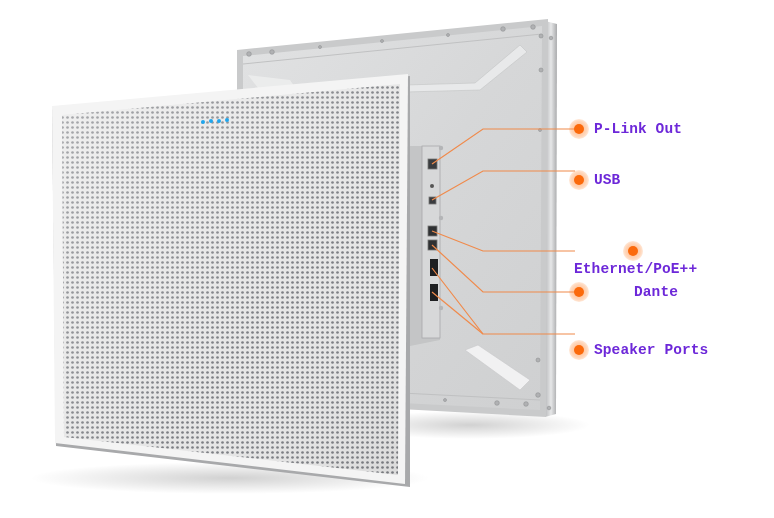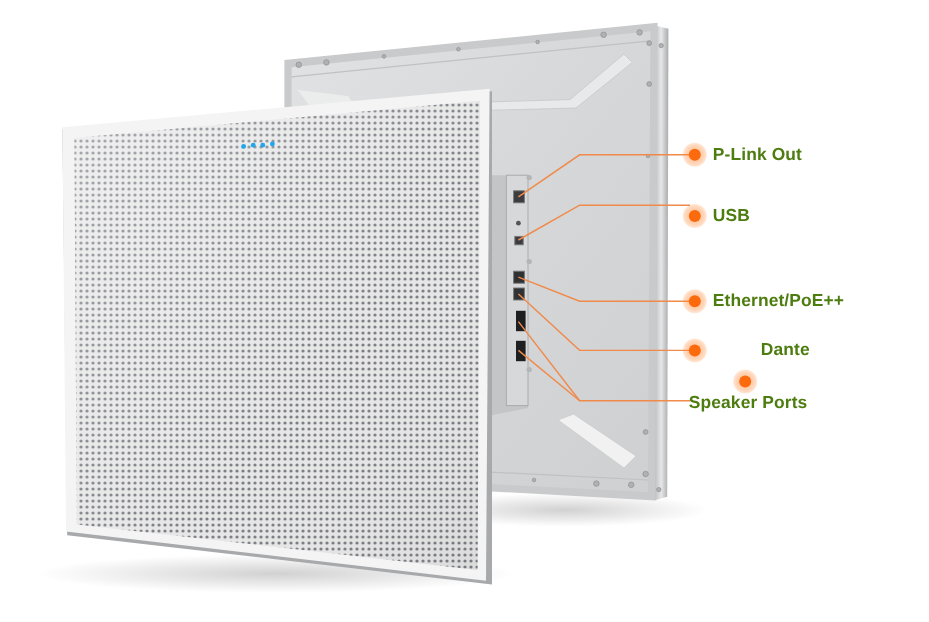--- a/index.html
+++ b/index.html
@@ -23,24 +23,24 @@
     .dot::after {
       content: "";
       position: absolute;
       left: 5px; top: 5px;
       width: 10px; height: 10px;
       border-radius: 50%;
       background: #fb6a0c;
     }
     .label {
       margin-left: 5px;
-      font-family: Liberation Sans, sans-serif;
+      font-family: Liberation Mono, monospace;
       font-weight: bold;
       font-size: 14.5px;
-      color: #4d7c0f;
+      color: #6d28d9;
       white-space: nowrap;
       letter-spacing: 0.1px;
     }
   </style>
 </head>
 <body>
 
 <div class="stage">
   <svg width="774" height="518" viewBox="0 0 774 518" xmlns="http://www.w3.org/2000/svg">
     <defs>
@@ -146,25 +146,25 @@
   </svg>
 
   <div class="callout" style="top:119px;">
     <span class="dot"></span>
     <span class="label">P-Link Out</span>
   </div>
   <div class="callout" style="top:170px;">
     <span class="dot"></span>
     <span class="label">USB</span>
   </div>
-  <div class="callout" style="top:241px;">
+  <div class="callout" style="top:241px;flex-direction:column;">
     <span class="dot"></span>
     <span class="label">Ethernet/PoE++</span>
   </div>
   <div class="callout" style="top:282px;gap:40px;">
     <span class="dot"></span>
     <span class="label">Dante</span>
   </div>
-  <div class="callout" style="top:308px;flex-direction:column;">
+  <div class="callout" style="top:340px;">
     <span class="dot"></span>
     <span class="label">Speaker Ports</span>
   </div>
 </div>
 
 </body></html>

